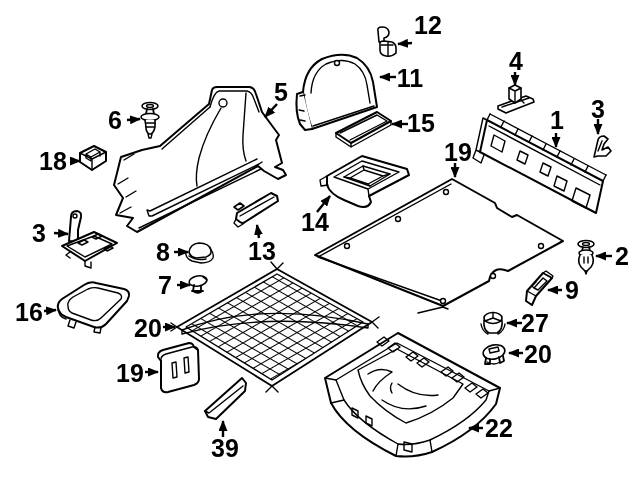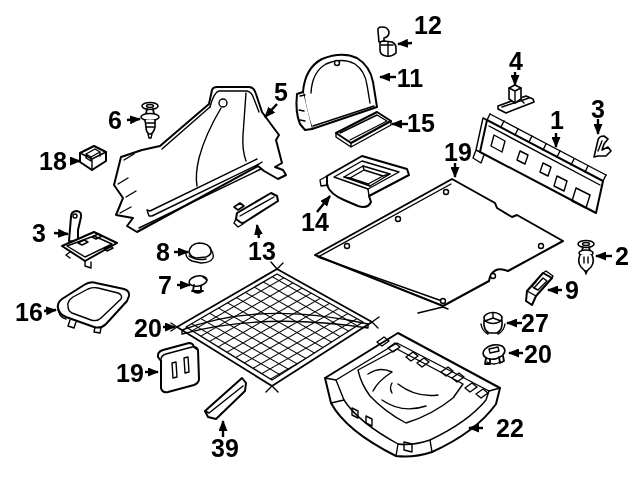--- a/index.html
+++ b/index.html
@@ -280,16 +280,16 @@
   <div class="callout" style="left:428px;top:25px">12</div>
   <div class="callout" style="left:262px;top:251px">13</div>
   <div class="callout" style="left:315px;top:222px">14</div>
   <div class="callout" style="left:421px;top:123px">15</div>
   <div class="callout" style="left:29px;top:312px">16</div>
   <div class="callout" style="left:53px;top:161px">18</div>
   <div class="callout" style="left:148px;top:328px">20</div>
   <div class="callout" style="left:458px;top:152px">19</div>
   <div class="callout" style="left:538px;top:354px">20</div>
   <div class="callout" style="left:535px;top:323px">27</div>
-  <div class="callout" style="left:510px;top:428px">22</div>
+  <div class="callout" style="left:499px;top:428px">22</div>
   <div class="callout" style="left:225px;top:448px">39</div>
   <div class="callout" style="left:130px;top:373px">19</div>
 </div>
 
 </body></html>

